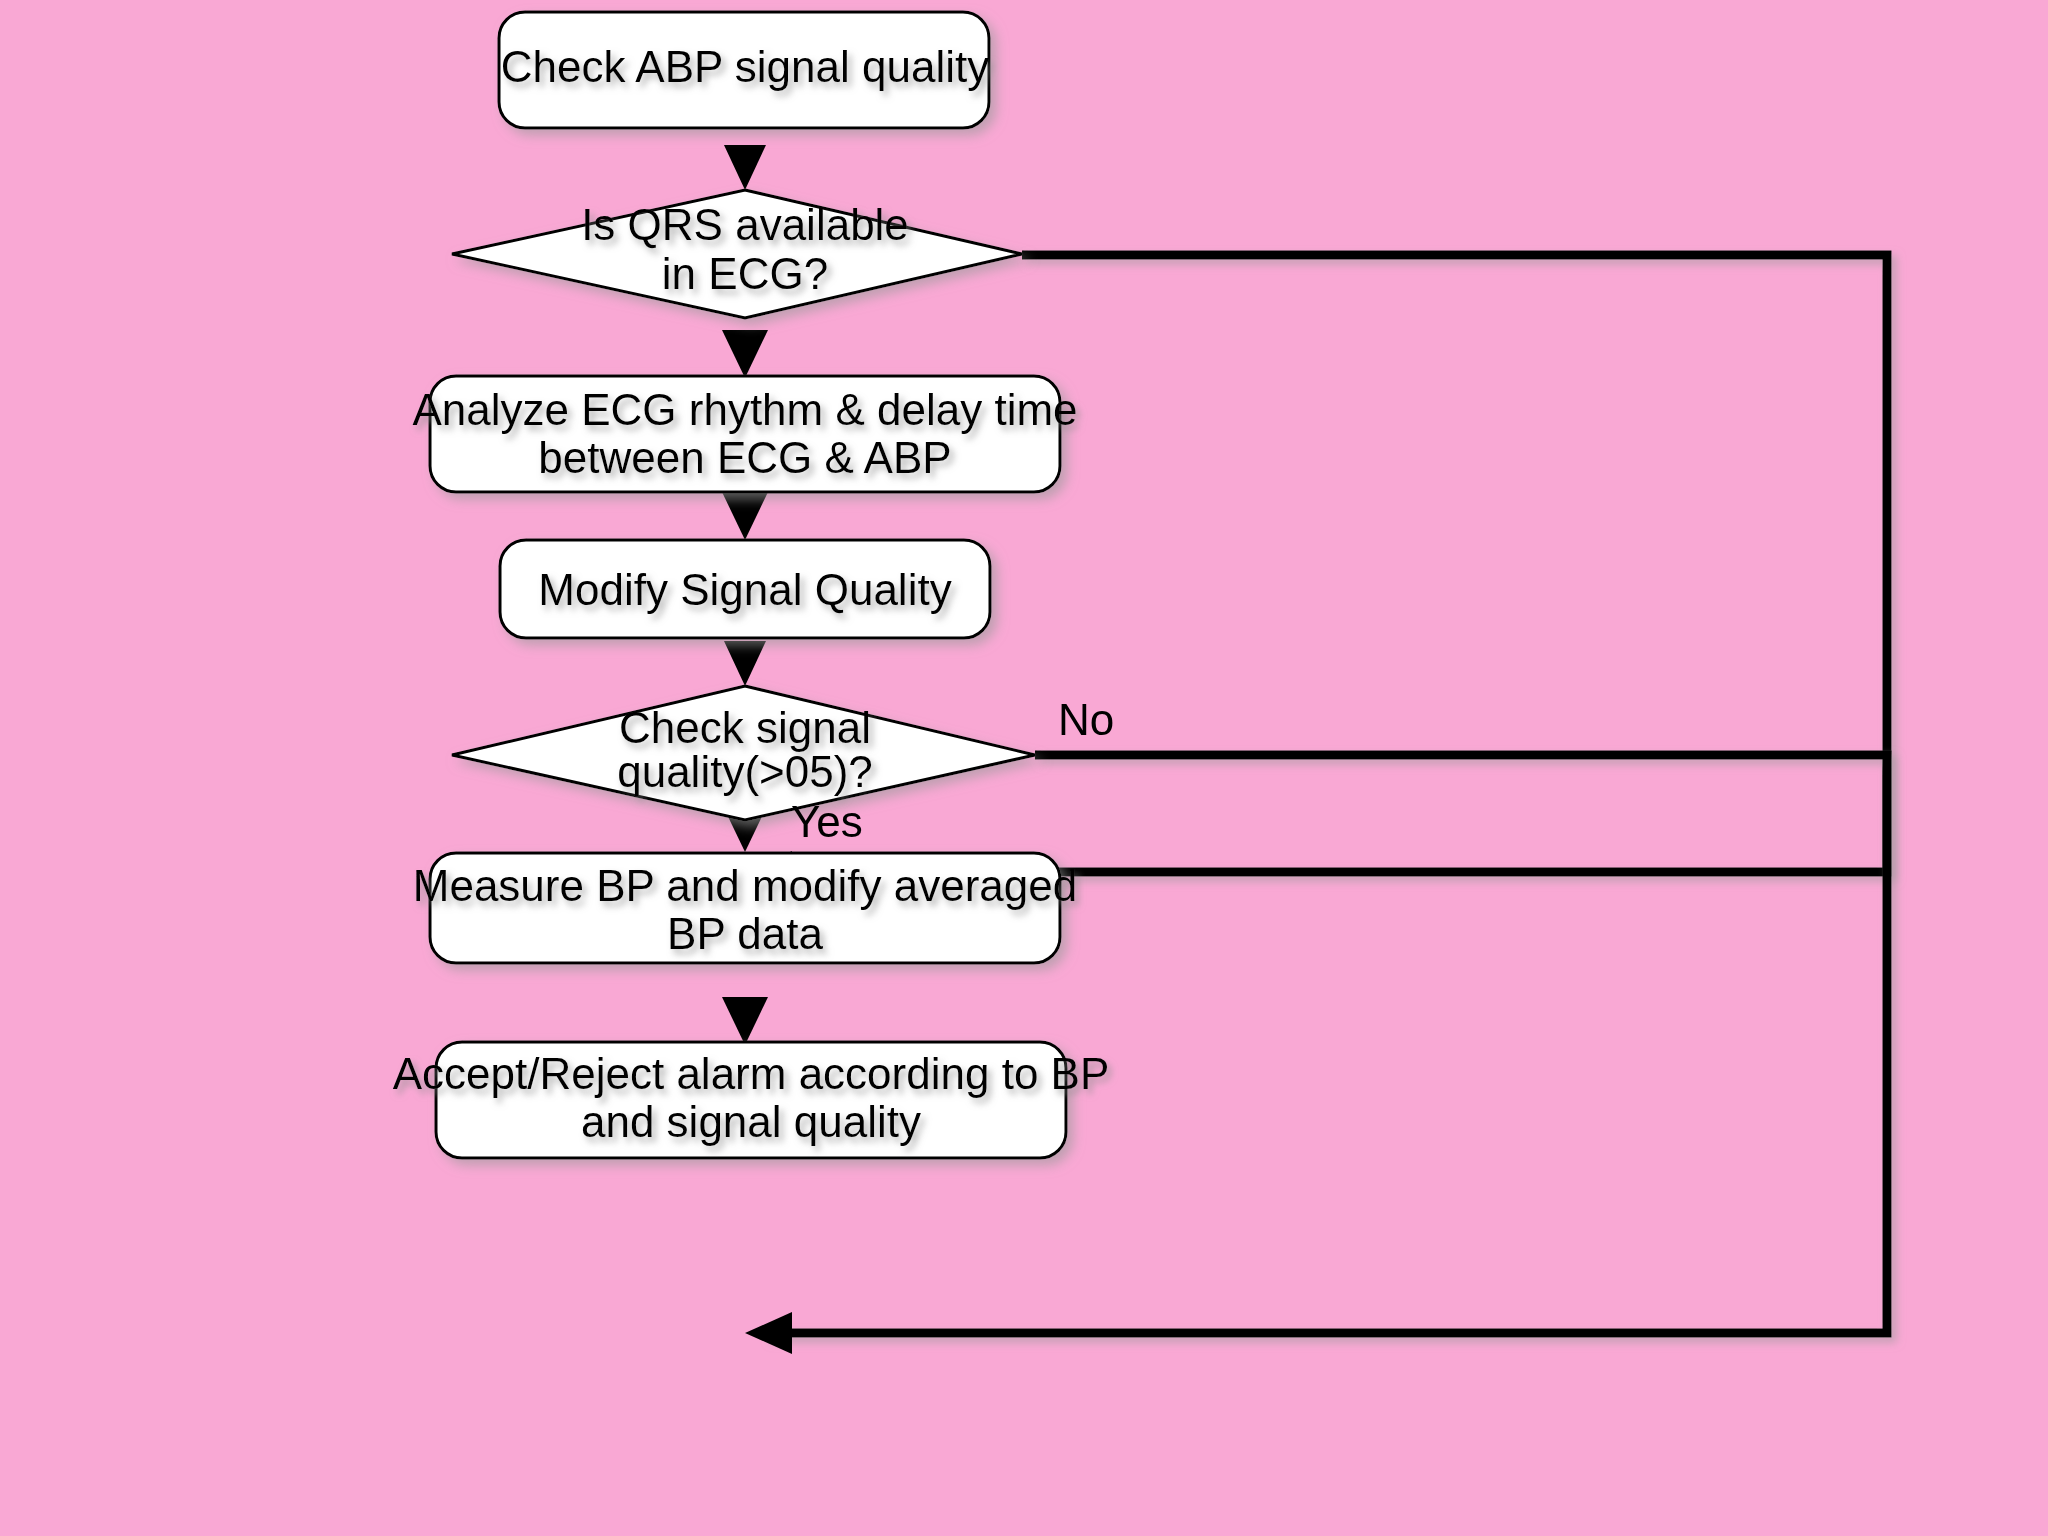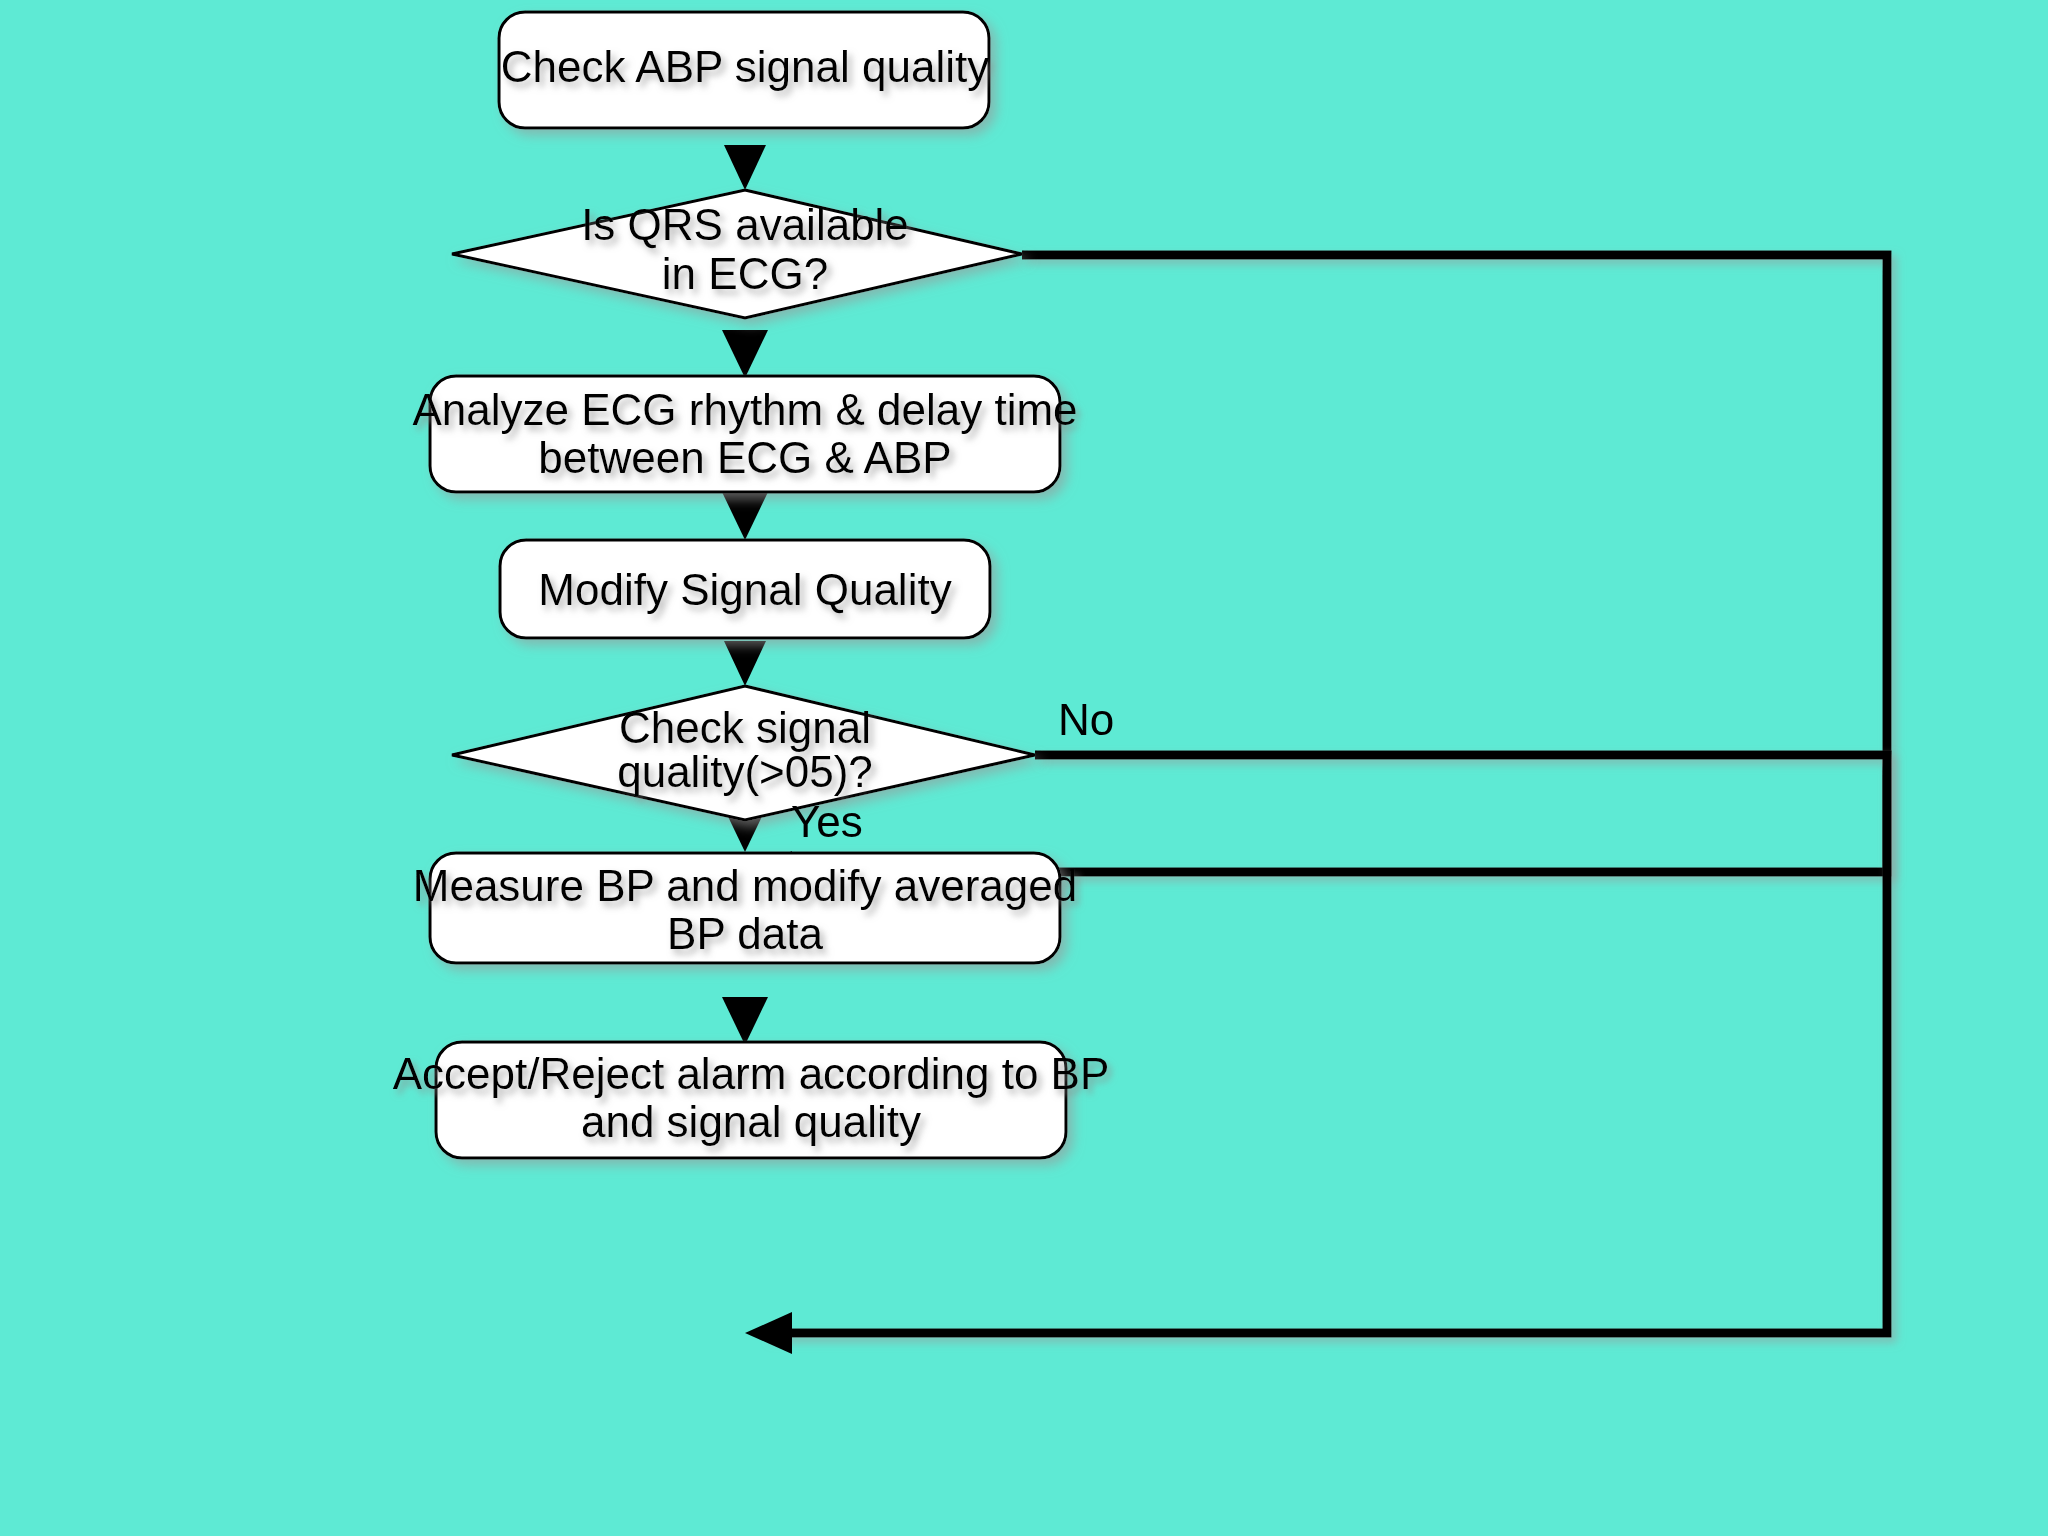--- a/index.html
+++ b/index.html
@@ -10,21 +10,21 @@
   body {
     width: 2048px;
     height: 1536px;
     overflow: hidden;
     font-family: "Liberation Sans", sans-serif;
   }
   #flow-root {
     position: relative;
     width: 2048px;
     height: 1536px;
-    background: #5eead4;
+    background: #f9a8d4;
   }
   #flow-svg {
     position: absolute;
     inset: 0;
     width: 2048px;
     height: 1536px;
     display: block;
   }
   .node-shape {
     fill: #ffffff;

